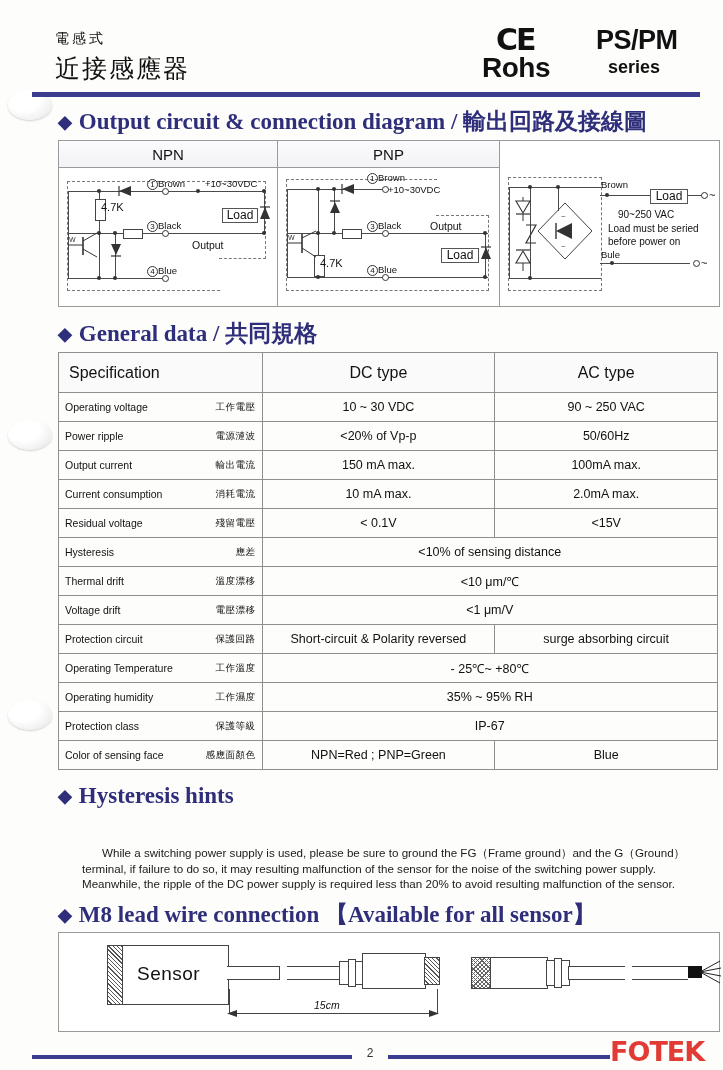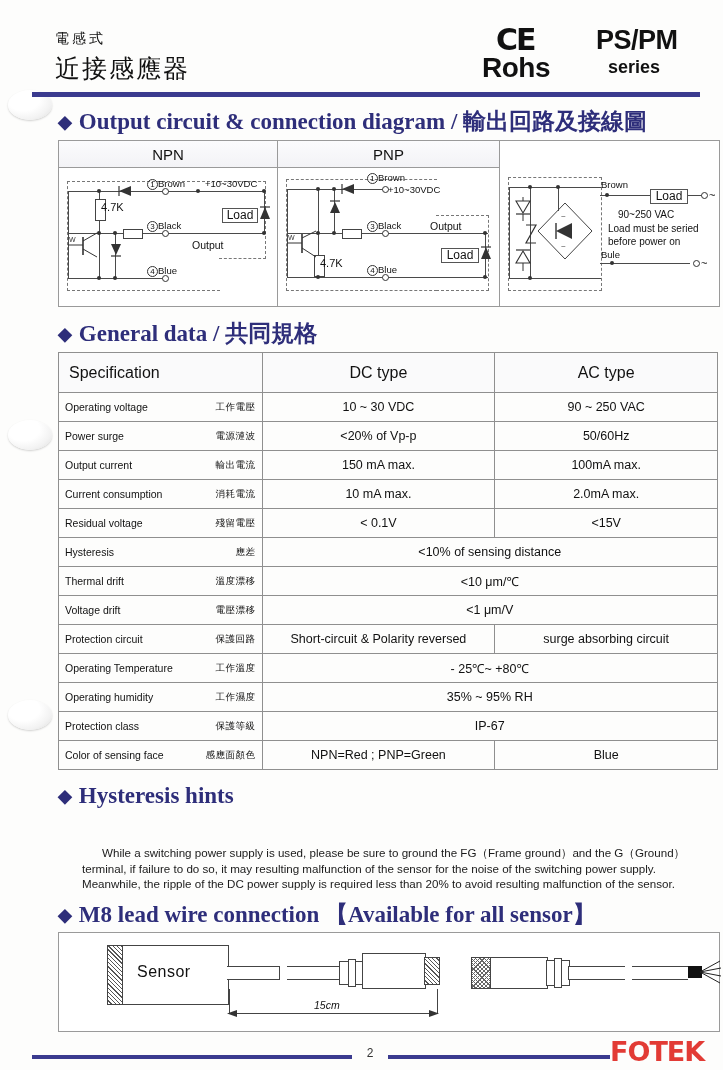--- a/index.html
+++ b/index.html
@@ -97,21 +97,21 @@
     border:1px solid #444;
   }
   .xhatch{
     position:absolute;
     background:
       repeating-linear-gradient(45deg,transparent 0 2px,#666 2px 3px),
       repeating-linear-gradient(-45deg,transparent 0 2px,#666 2px 3px),#fff;
     border:1px solid #444;
   }
   .outl{position:absolute;border:1px solid #444;background:#fff;}
-  .sensor-txt{position:absolute;font-size:16px;color:#111;letter-spacing:.5px;}
+  .sensor-txt{position:absolute;font-size:19px;color:#111;letter-spacing:.5px;}
   .dim-txt{position:absolute;font-size:10.5px;font-style:italic;font-weight:normal;color:#111;}
   .thin{position:absolute;background:#444;height:1px;}
   .thinv{position:absolute;background:#444;width:1px;}
 
   
   .foot-rule-l{position:absolute;left:32px;top:1055px;width:320px;height:4px;background:#3b3b8f;}
   .foot-rule-r{position:absolute;left:388px;top:1055px;width:222px;height:4px;background:#3b3b8f;}
   .pageno{position:absolute;left:358px;top:1046px;width:24px;text-align:center;font-size:12px;color:#333;}
   .fotek{position:absolute;left:610px;top:1036px;font-size:27px;font-weight:bold;color:#e23b35;
          font-family:"DejaVu Sans",sans-serif;letter-spacing:-1px;}
@@ -349,21 +349,21 @@
               <span>Operating voltage</span>
               <span class="spec-cn">工作電壓</span>
             </div>
           </td>
           <td class="c-dc">10 ~ 30 VDC</td>
           <td class="c-ac">90 ~ 250 VAC</td>
         </tr>
         <tr class="rrow">
           <td class="spec-cell c-spec">
             <div class="spec-inner">
-              <span>Power surge</span>
+              <span>Power ripple</span>
               <span class="spec-cn">電源漣波</span>
             </div>
           </td>
           <td class="c-dc">&lt;20% of Vp-p</td>
           <td class="c-ac">50/60Hz</td>
         </tr>
         <tr class="rrow">
           <td class="spec-cell c-spec">
             <div class="spec-inner">
               <span>Output current</span>

